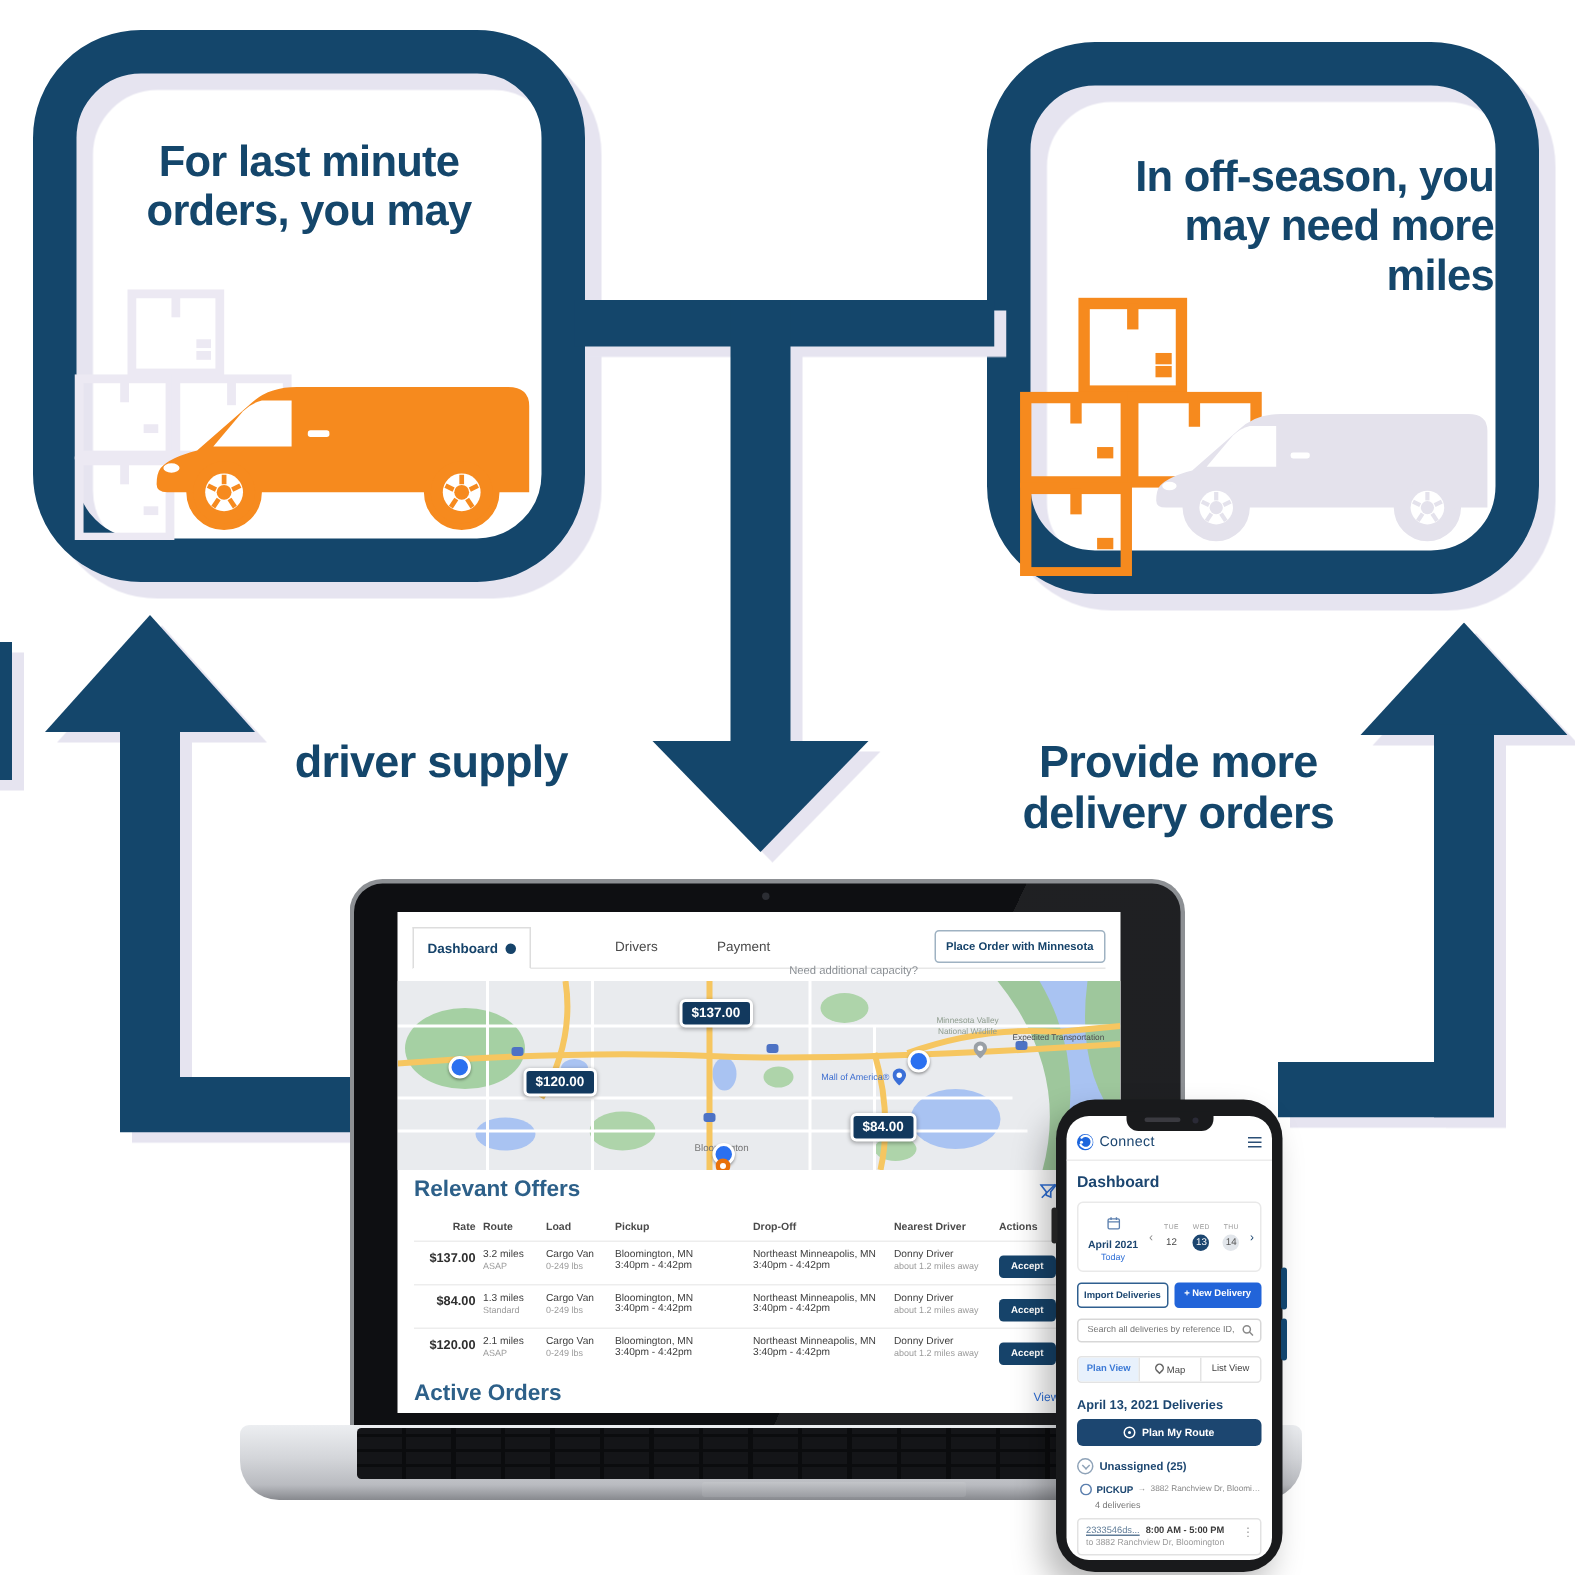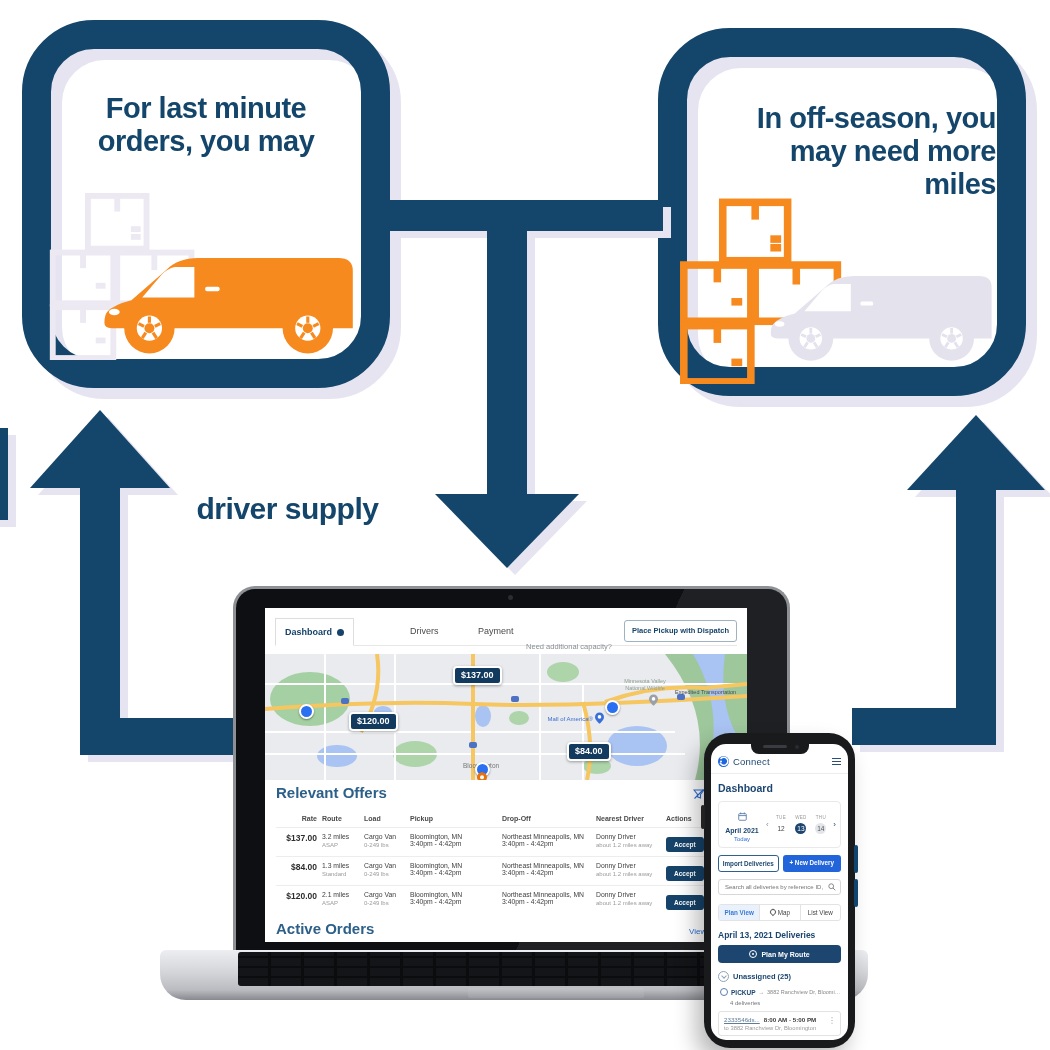--- a/index.html
+++ b/index.html
@@ -210,20 +210,24 @@
   </div>
   <div class="headline" id="headline-right">
     <div>In off-season, you</div>
     <div>may need more</div>
     <div>miles</div>
   </div>
 
   <div class="cyclelabel" id="label-left">
     <div>driver supply</div>
   </div>
+  <div class="cyclelabel" id="label-right">
+    <div>Provide more</div>
+    <div>delivery orders</div>
+  </div>
 
   <div class="boxicon" id="boxicon-left">
     <svg width="162" height="168" viewBox="0 0 160 172" stroke-width="6">
       <rect x="40" y="4" width="60" height="54"></rect>
         <line x1="70" y1="4" x2="70" y2="20"></line>
       <line x1="84" y1="38" x2="94" y2="38"></line>
         <line x1="84" y1="46" x2="94" y2="46"></line>
       <rect x="4" y="62" width="62" height="52"></rect>
         <line x1="35" y1="62" x2="35" y2="78"></line>
       <line x1="48" y1="96" x2="58" y2="96"></line>
@@ -323,21 +327,21 @@
 
   <div id="laptop-content">
     <div class="tabbar">
       <div class="tab-active">
         <span>Dashboard</span>
         <span class="tab-badge"></span>
       </div>
       <div class="tab-plain" id="tab-drivers">Drivers</div>
       <div class="tab-plain" id="tab-payment">Payment</div>
       <div class="capacity-text">Need additional capacity?</div>
-      <div class="place-order">Place Pickup with Dispatch</div>
+      <div class="place-order">Place Order with Minnesota</div>
     </div>
 
     <div class="map">
       <svg width="482" height="126" viewBox="0 0 482 126">
         <rect width="482" height="126" fill="#e9ebee"></rect>
         <ellipse cx="45" cy="45" rx="40" ry="27" fill="#a5d0a3"></ellipse>
         <ellipse cx="150" cy="100" rx="22" ry="13" fill="#aed4aa"></ellipse>
         <ellipse cx="118" cy="58" rx="9" ry="6" fill="#a9c3f2"></ellipse>
         <ellipse cx="72" cy="102" rx="20" ry="11" fill="#a9c3f2"></ellipse>
         <ellipse cx="218" cy="62" rx="8" ry="11" fill="#a9c3f2"></ellipse>

